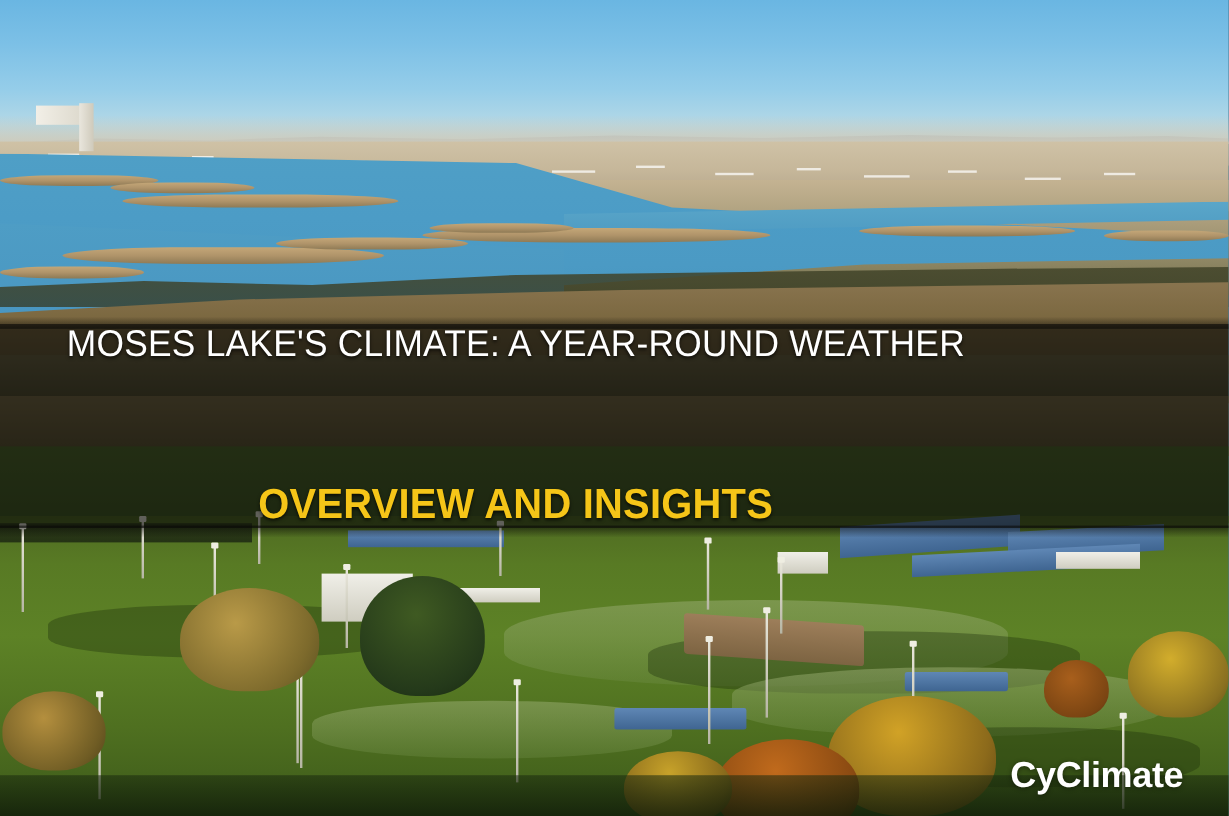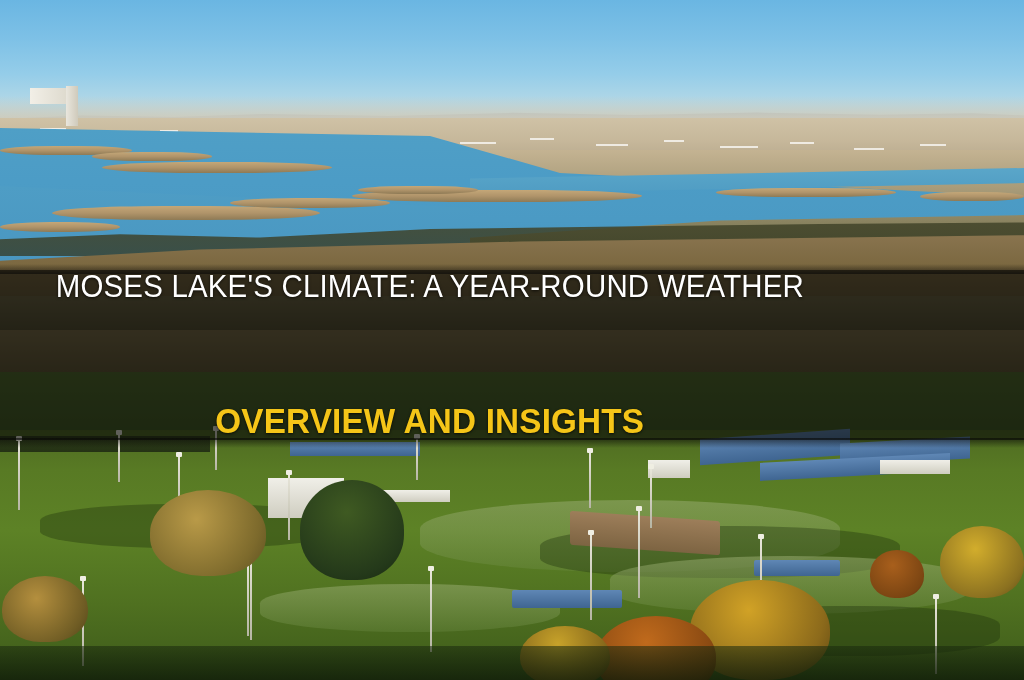--- a/index.html
+++ b/index.html
@@ -324,14 +324,15 @@
 
   <div class="overlay-top-fade"></div>
   <div class="overlay-band"></div>
   <div class="overlay-bottom-fade"></div>
 
   <div class="title-wrap">
     <div class="title-line1">MOSES LAKE'S CLIMATE: A YEAR-ROUND WEATHER</div>
     <div class="title-line2">OVERVIEW AND INSIGHTS</div>
   </div>
 
+  <div class="logo">CyClimate</div>
 
 </div>
 
 </body></html>

